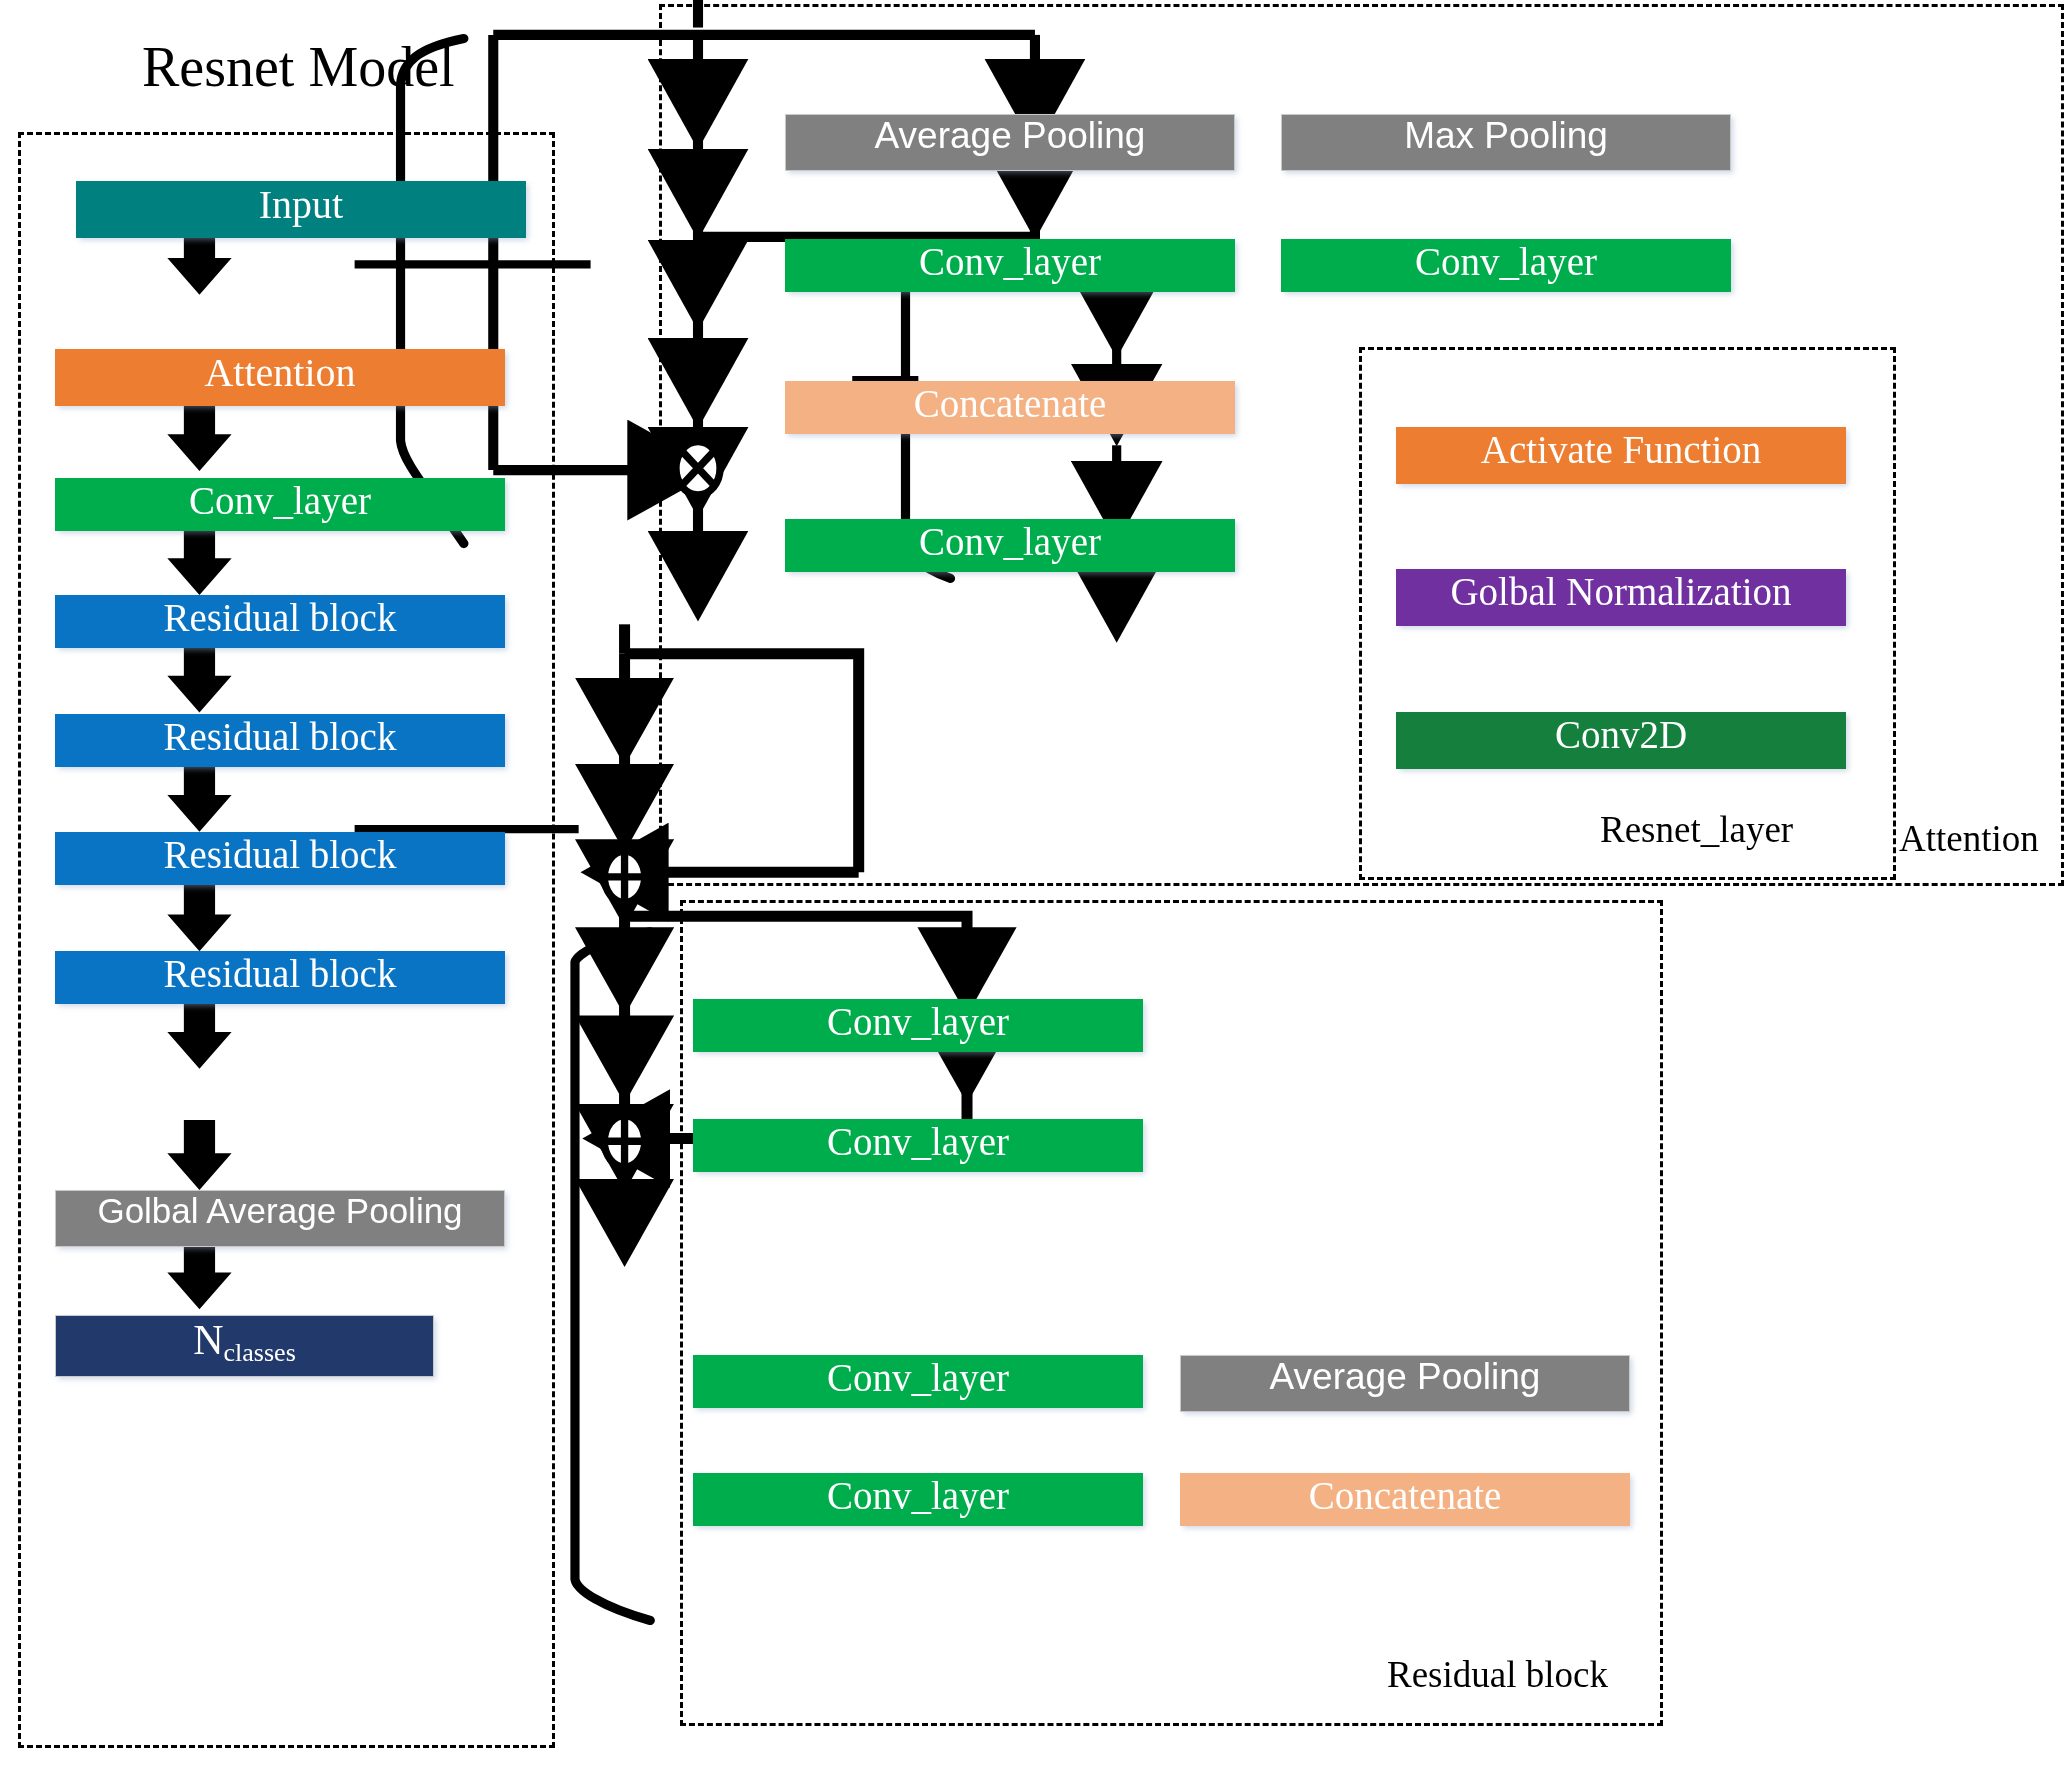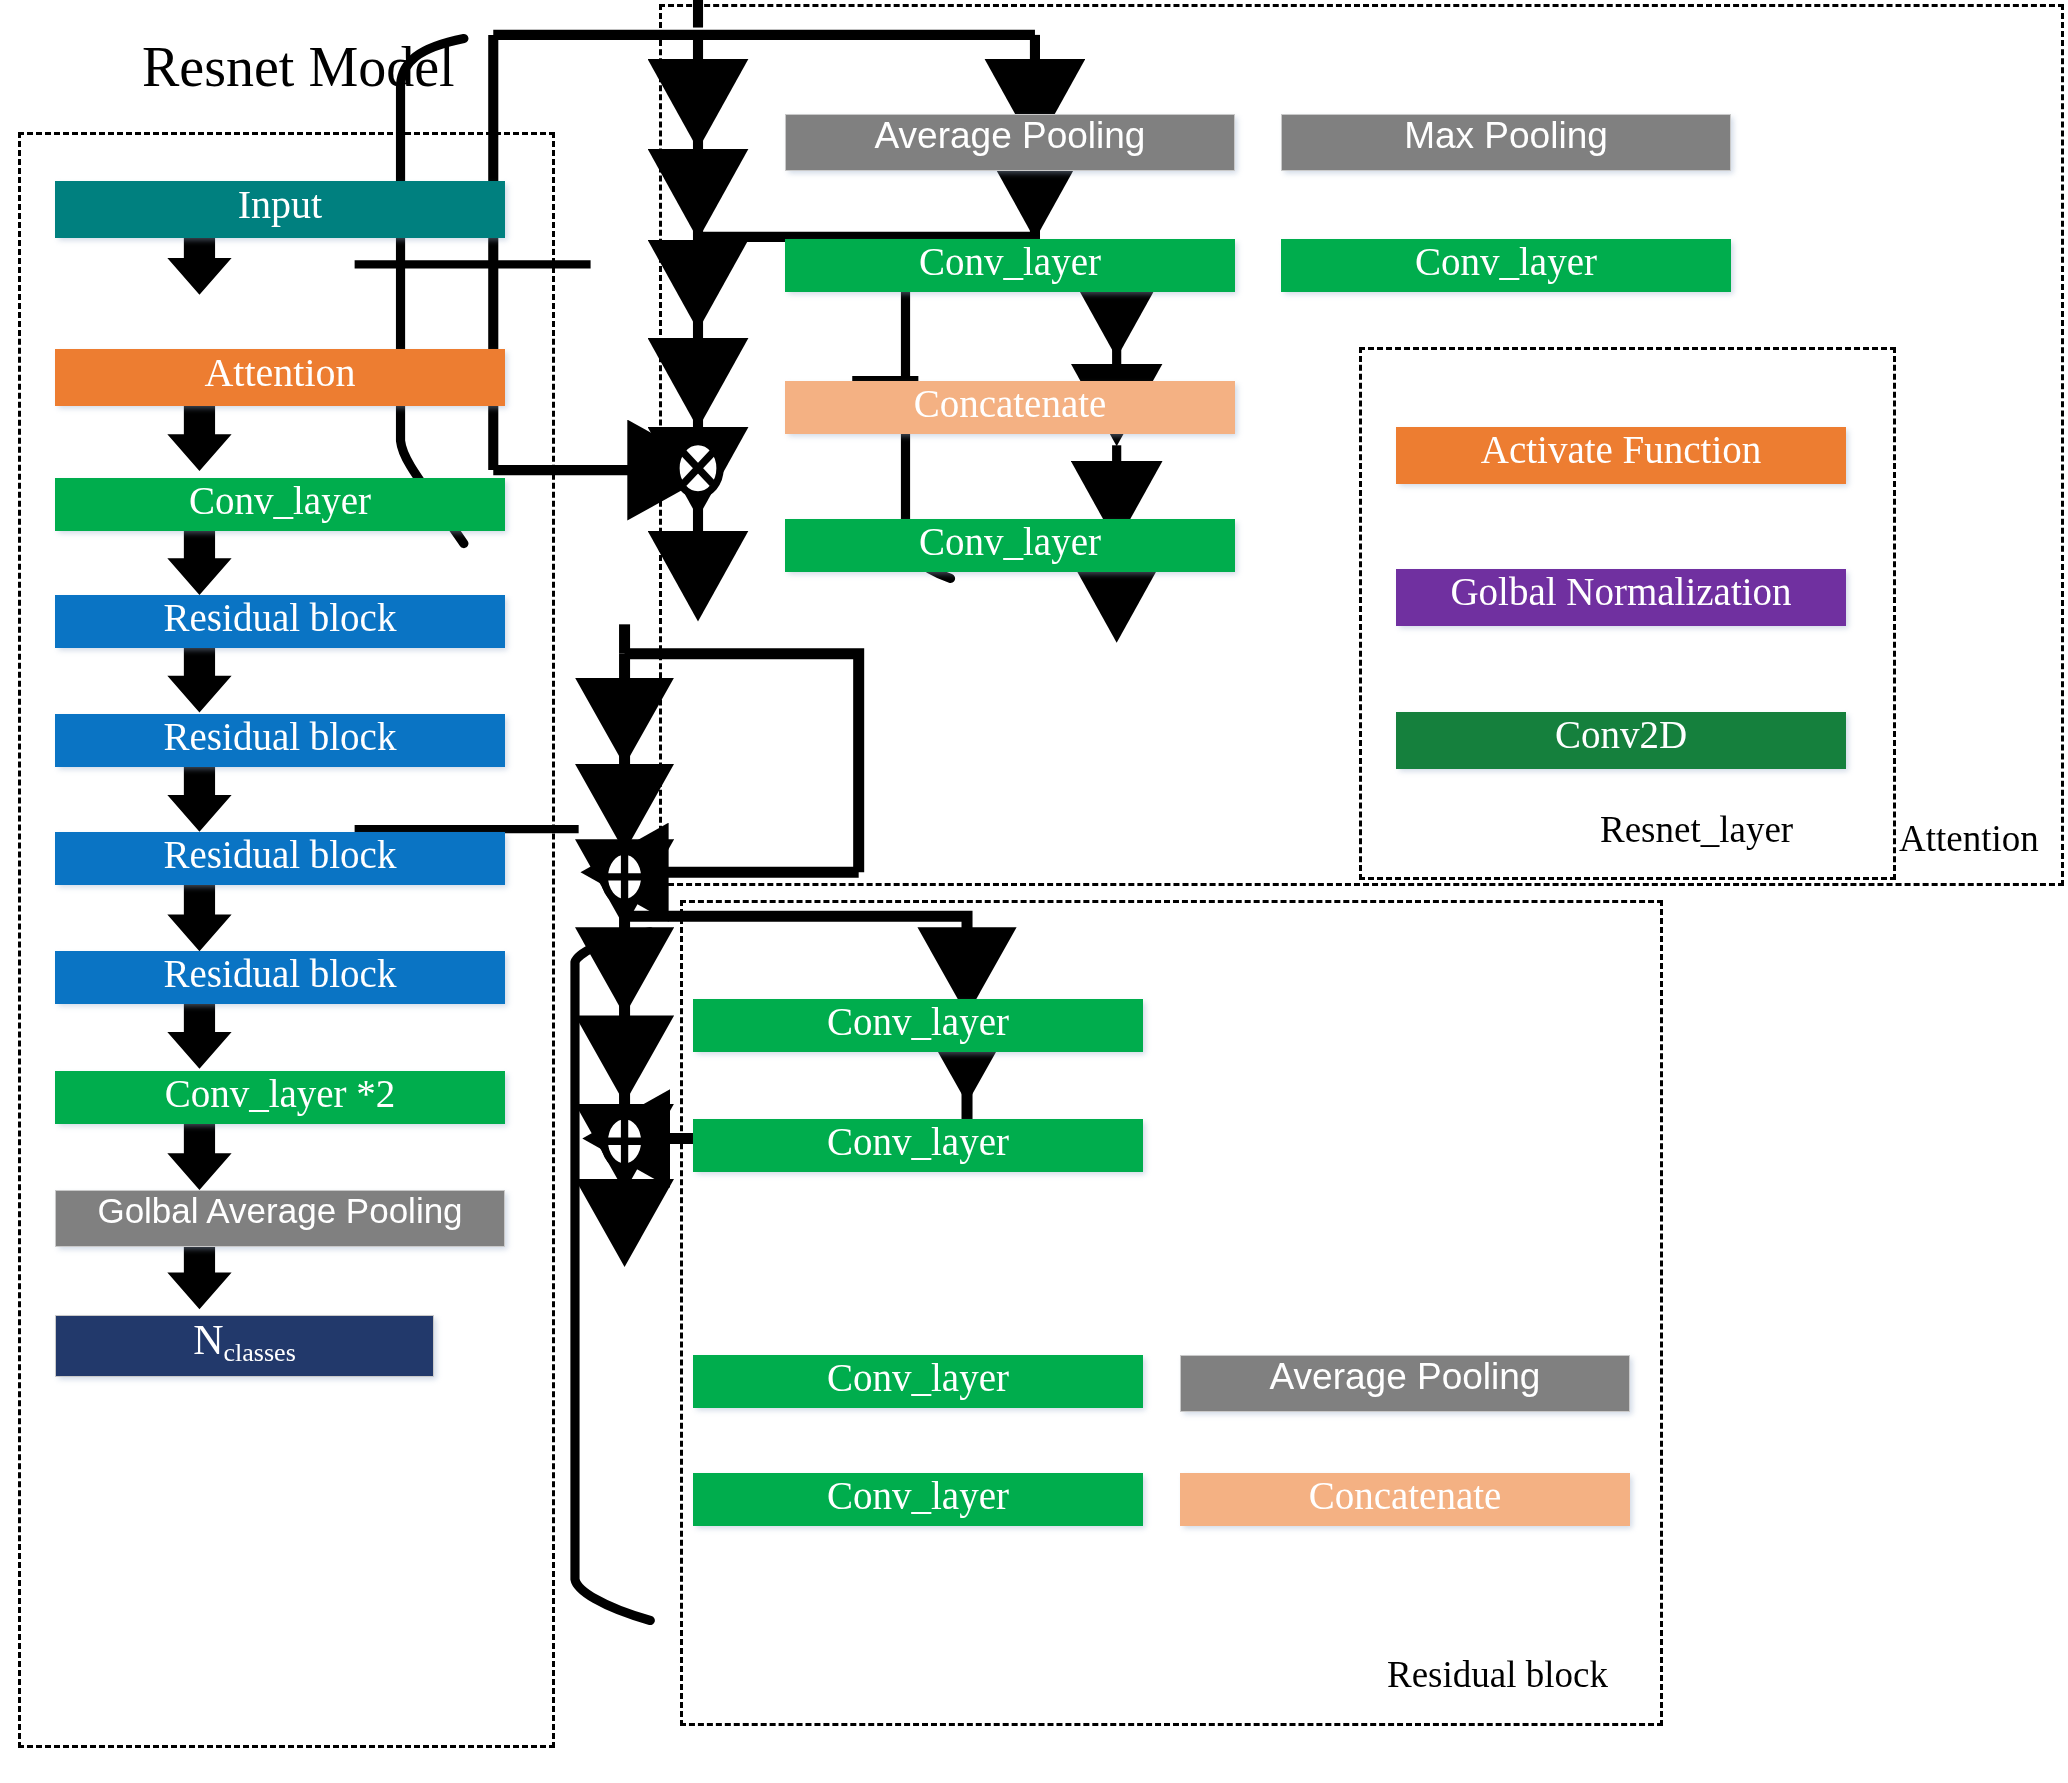--- a/index.html
+++ b/index.html
@@ -4,21 +4,21 @@
 <style>
   html,body{margin:0;padding:0;background:#ffffff;}
   body{width:2069px;height:1783px;position:relative;font-family:"Liberation Serif",serif;overflow:hidden;}
   #stage{position:absolute;left:0;top:0;width:2069px;height:1783px;}
 
   
   .blk{position:absolute;display:flex;align-items:flex-start;justify-content:center;
        color:#ffffff;box-sizing:border-box;
        font-family:"Liberation Serif",serif;white-space:nowrap;
        box-shadow:2.8px 2.8px 5.5px rgba(150,170,200,.45);}
-  .teal  {background:#00807f;}
+  .teal  {background:#00807f;margin-left:21px;}
   .orange{background:#ed7d31;}
   .green {background:#00ad4d;}
   .blue  {background:#0a74c4;}
   .gray  {background:#808080;border:1.8px solid #c9c9c9;}
   .peach {background:#f4b183;}
   .navy  {background:#22396b;border:1.8px solid #c9c9c9;}
   .purple{background:#7030a0;}
   .cyan  {background:#15803d;}
 
   .sans{font-family:"Liberation Sans",sans-serif;}
@@ -215,23 +215,20 @@
   </div>
 
   <div class="blk blue" style="left:55px;top:832px;width:450px;height:53px;font-size:39px;">
     <span>Residual block</span>
   </div>
 
   <div class="blk blue" style="left:55px;top:951px;width:450px;height:53px;font-size:39px;">
     <span>Residual block</span>
   </div>
 
-  <div class="blk green" style="left:55px;top:1071px;width:450px;height:53px;font-size:39px;">
-    <span>Conv_layer *2</span>
-  </div>
 
   <div class="blk gray" style="left:55px;top:1190px;width:450px;height:57px;font-size:35px;">
     <span class="sans">Golbal Average Pooling</span>
   </div>
 
   <div class="blk navy" style="left:55px;top:1315px;width:379px;height:62px;font-size:42px;">
     <span>
       <span>N</span><span class="sub">classes</span>
     </span>
   </div>

